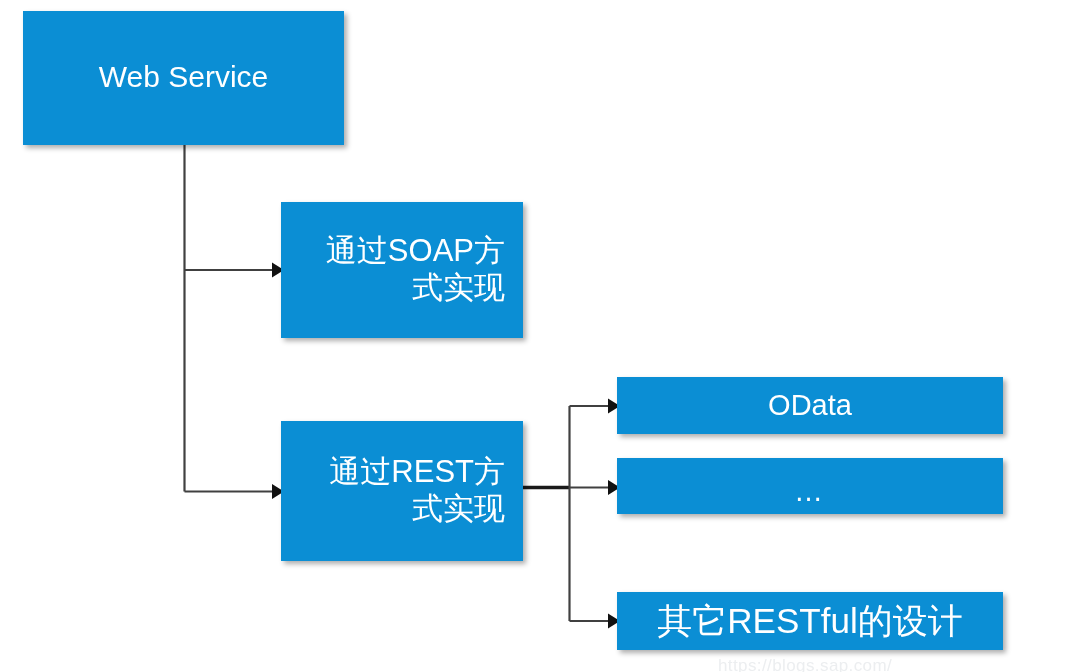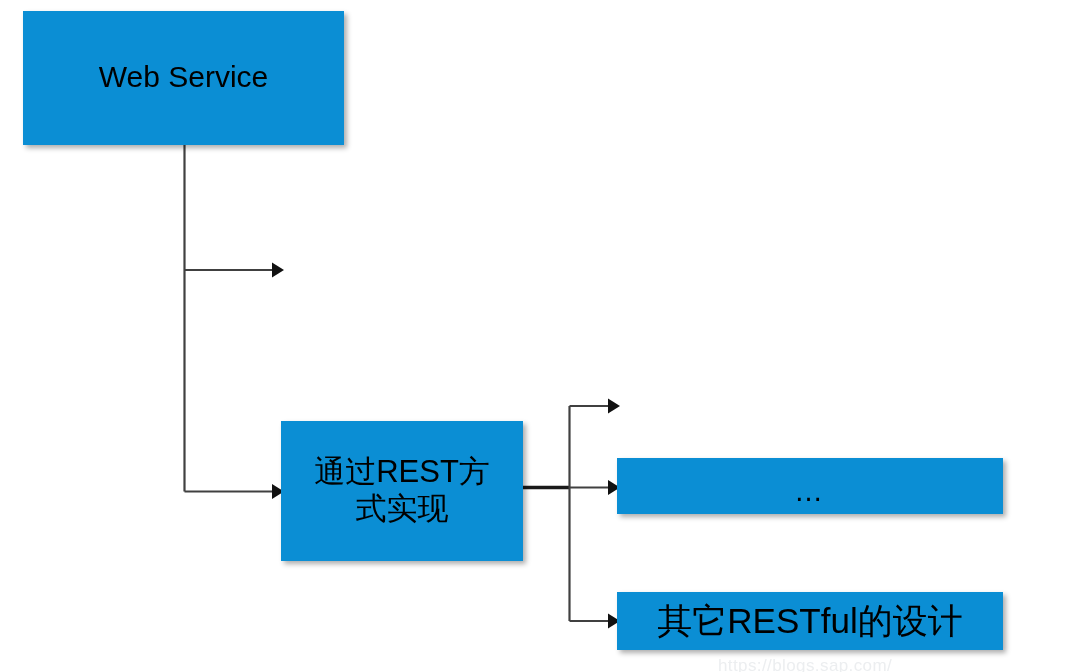--- a/index.html
+++ b/index.html
@@ -14,25 +14,25 @@
     position: relative;
     width: 1069px;
     height: 672px;
     background: #ffffff;
     overflow: hidden;
   }
   .node {
     position: absolute;
     background: #0b8ed4;
     box-shadow: 3px 3px 5px rgba(0,0,0,0.32);
-    color: #000000;
+    color: #ffffff;
     display: flex;
     align-items: center;
     justify-content: center;
-    text-align: center;
+    text-align: right;
     line-height: 1.18;
     box-sizing: border-box;
     -webkit-font-smoothing: antialiased;
   }
 
   
   #node-web-service {
     left: 23px;  top: 11px;
     width: 321px; height: 134px;
     align-items: flex-start;
@@ -128,25 +128,31 @@
     <polygon class="arrowhead" points="608,480 620,487.5 608,495"></polygon>
 
     <path class="edge" d="M 569.5 621 L 608 621"></path>
     <polygon class="arrowhead" points="608,613.5 620,621 608,628.5"></polygon>
   </svg>
 
   <div class="node" id="node-web-service">
     <span>Web Service</span>
   </div>
 
+  <div class="node" id="node-soap">
+    <span>通过SOAP方式实现</span>
+  </div>
 
   <div class="node" id="node-rest">
     <span>通过REST方式实现</span>
   </div>
 
+  <div class="node" id="node-odata">
+    <span>OData</span>
+  </div>
 
   <div class="node" id="node-ellipsis">
     <span>…</span>
   </div>
 
   <div class="node" id="node-other-restful">
     <span>其它RESTful的设计</span>
   </div>
 
   <div id="watermark">https://blogs.sap.com/</div>

